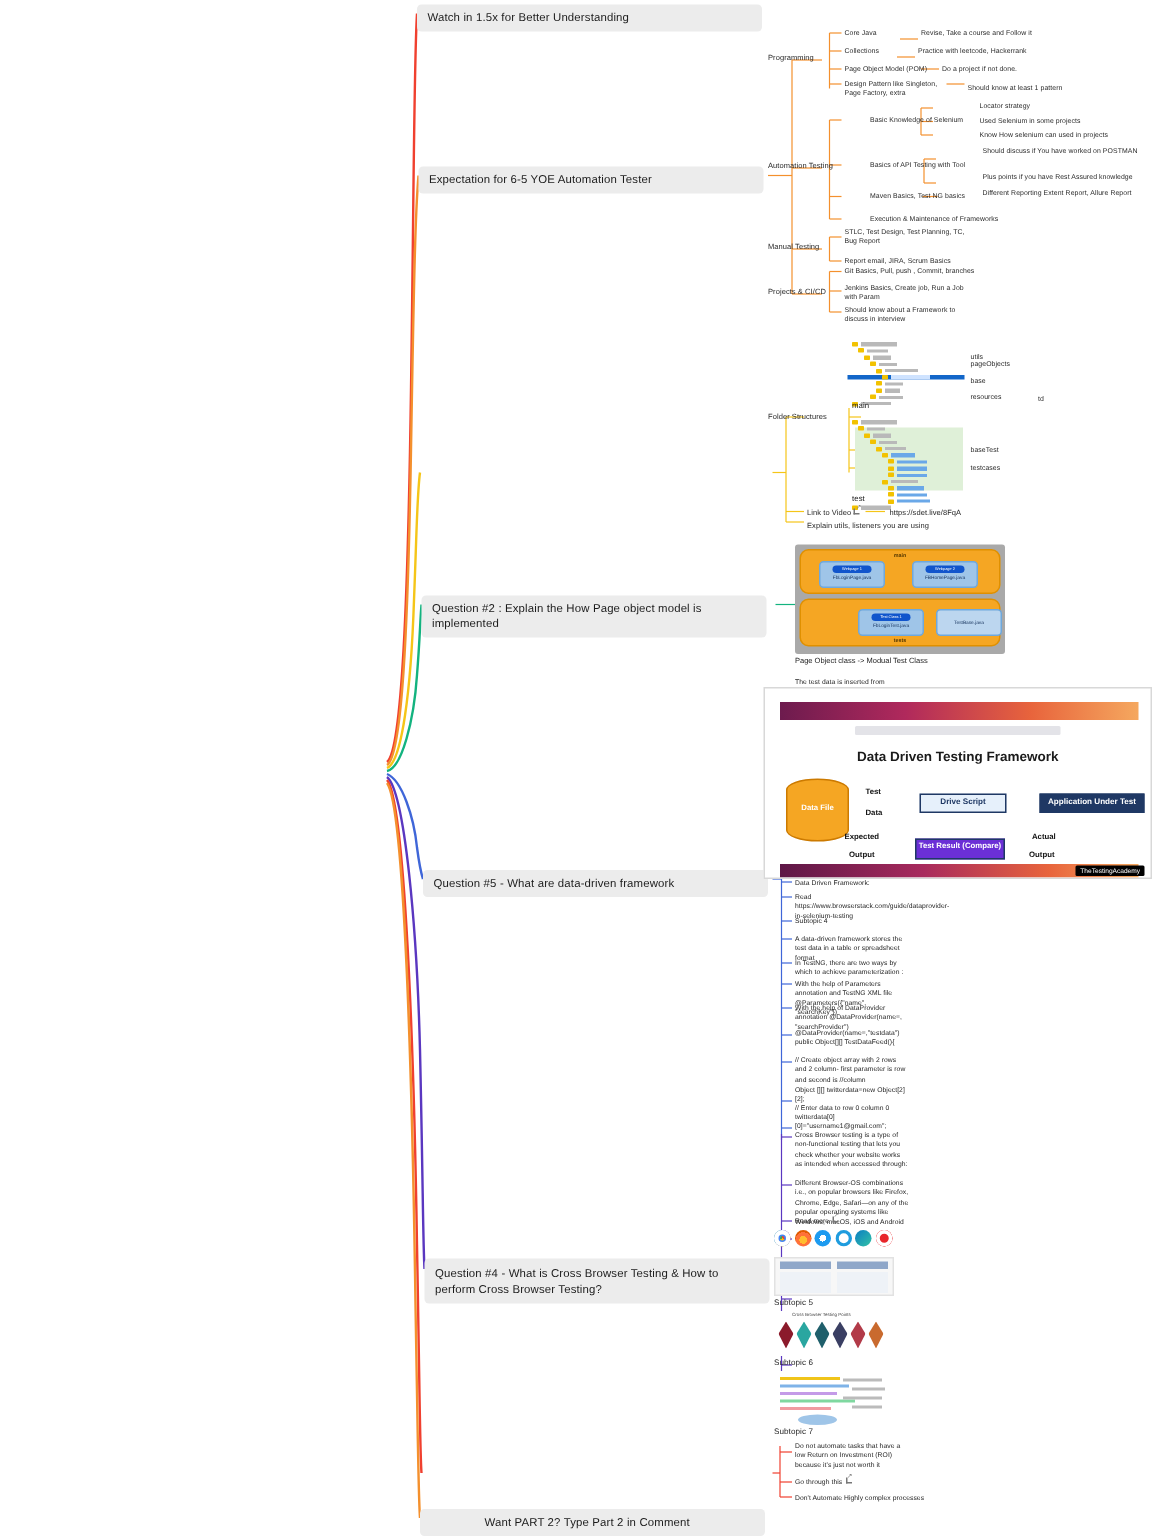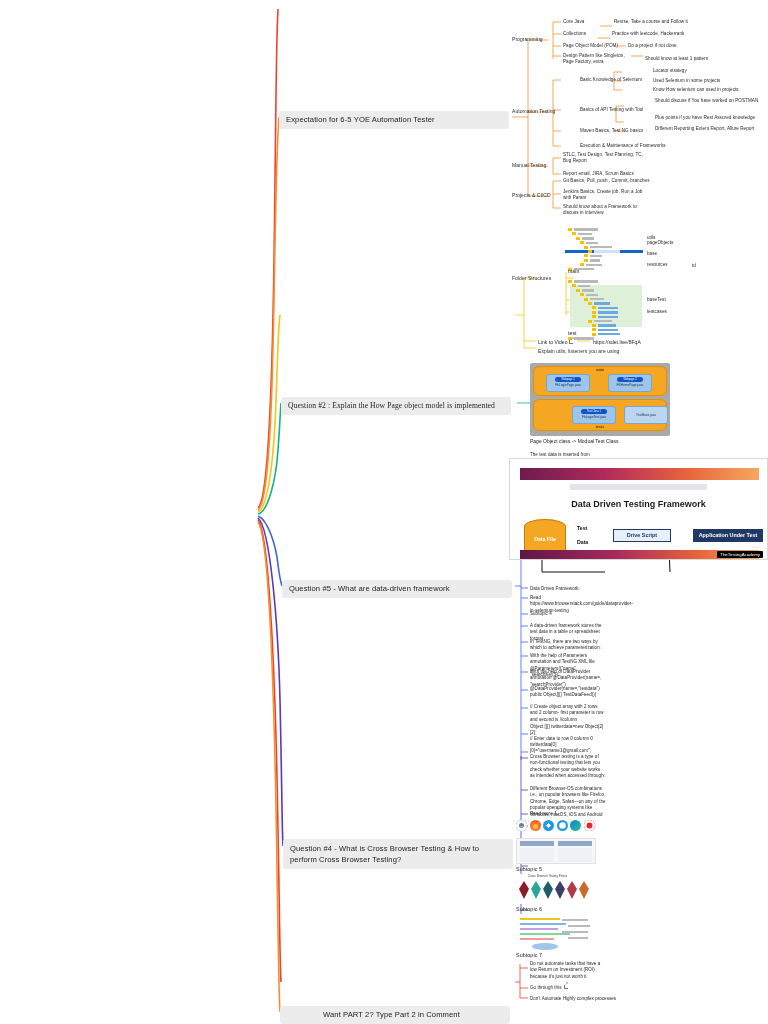--- a/index.html
+++ b/index.html
@@ -62,21 +62,21 @@
   .pom-tests { background: #f5a623; border: 1px solid #e09000; border-radius: 6px; height: 32px; margin-top: 3px; position: relative; }
   .pom-title { position: absolute; left: 0; right: 0; text-align: center; font-size: 3.6px; color: #5a3b00; font-weight: bold; }
   .pom-main .pom-title { top: 1px; }
   .pom-tests .pom-title { bottom: 1px; }
   .pom-box { position: absolute; background: #9fc5e8; border: 1px solid #6fa8dc; border-radius: 3px; width: 44px; height: 18px; }
   .pom-box .tag { display: block; margin: 1.5px auto 0; width: 26px; height: 5px; background: #1155cc; border-radius: 3px; color: #fff; font-size: 2.6px; text-align: center; line-height: 5px; }
   .pom-box .nm { display: block; text-align: center; font-size: 3.2px; color: #15325c; margin-top: 1px; }
   .pom-cap { position: absolute; left: 530px; top: 438px; font-size: 5px; color: #222; }
 
   
-  .ddt { position: absolute; left: 509px; top: 458px; width: 259px; height: 102px; background: #fff; border: 1px solid #d8d8d8; overflow: hidden; }
+  .ddt { position: absolute; left: 509px; top: 458px; width: 259px; height: 128px; background: #fff; border: 1px solid #d8d8d8; overflow: hidden; }
   .ddt .topbar { height: 12px; background: linear-gradient(90deg,#6d1b4e 0%, #b0295c 35%, #e8643c 70%, #f5a85f 100%); margin: 9px 8px 0 10px; }
   .ddt .urlbar { height: 6px; background: #e3e3e8; margin: 4px 60px 0 60px; border-radius: 1px; }
   .ddt .ddt-title { text-align: center; font-size: 9px; font-weight: bold; color: #1b1b1b; margin-top: 9px; }
   .ddt .stage { position: relative; height: 66px; margin-top: 2px; }
   .cyl { position: absolute; left: 14px; top: 8px; width: 42px; height: 42px; background: #f5a623; border: 1.5px solid #cc7a00; border-radius: 50%/18%; }
   .cyl .lbl { position: absolute; left: 0; right: 0; top: 16px; text-align: center; font-size: 5.2px; color: #fff; font-weight: bold; }
   .bx { position: absolute; border: 1.5px solid #1f3864; text-align: center; font-size: 5.4px; font-weight: bold; line-height: 11px; }
   .bx.drive { left: 103px; top: 18px; width: 58px; height: 13px; background: #e6f0fb; color: #1f3864; }
   .bx.aut { left: 183px; top: 18px; width: 70px; height: 13px; background: #1f3864; color: #fff; }
   .bx.res { left: 100px; top: 48px; width: 60px; height: 14px; background: #6b2fd6; color: #fff; font-size: 5.2px; line-height: 6px; padding-top: 1px; }
@@ -217,22 +217,23 @@
 
     <g stroke="#111" stroke-width="1" fill="none" marker-end="">
       <path d="M565,527 L610,527"></path>
         <path d="M670,527 L688,527"></path>
       <path d="M542,549 L542,572 L605,572"></path>
       <path d="M670,572 L669,549"></path>
     </g>
   </svg>
 
 
+  <div class="topic wide" style="left:278px; top:3px;">Watch in 1.5x for Better Understanding</div>
   <div class="topic wide" style="left:279px; top:111px;">Expectation for 6-5 YOE Automation Tester</div>
-  <div class="topic wide" style="left:281px; top:397px;font-family:Liberation Serif, serif;">Question #2 : Explain the How Page object model is implemented</div>
+  <div class="topic wide" style="left:281px; top:397px;">Question #2 : Explain the How Page object model is implemented</div>
   <div class="topic wide" style="left:282px; top:580px;">Question #5 - What are data-driven framework</div>
   <div class="topic wide" style="left:283px; top:839px; line-height:11px;">Question #4 - What is Cross Browser Testing &amp; How to perform Cross Browser Testing?</div>
   <div class="topic wide" style="left:280px; top:1006px;padding-left:43px;">Want PART 2?  Type Part 2 in Comment</div>
 
   <div class="leaf mid" style="left:512px; top:36px;">Programming</div>
   <div class="leaf mid" style="left:512px; top:108px;">Automation Testing</div>
   <div class="leaf mid" style="left:512px; top:162px;">Manual Testing</div>
   <div class="leaf mid" style="left:512px; top:192px;">Projects &amp; CI/CD</div>
 
   <div class="leaf" style="left:563px; top:19px;">Core Java</div>

